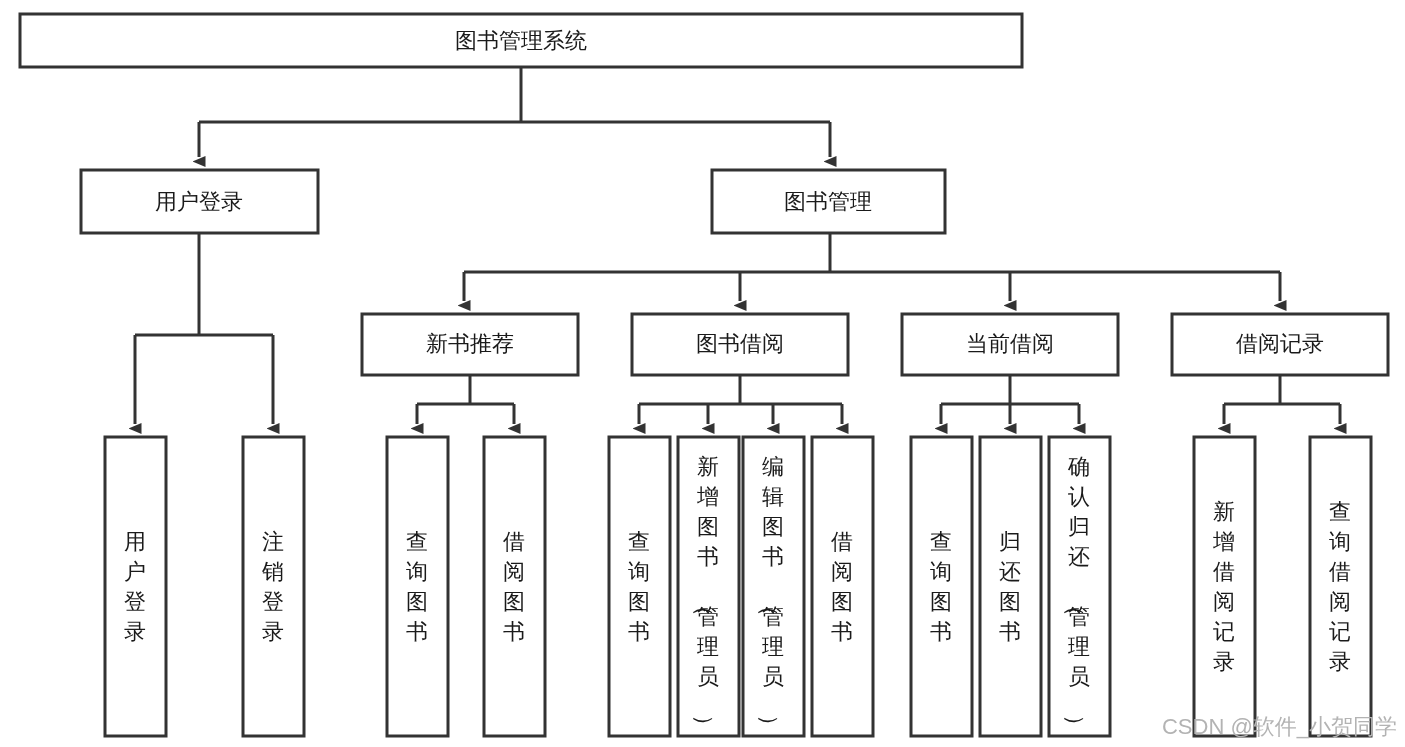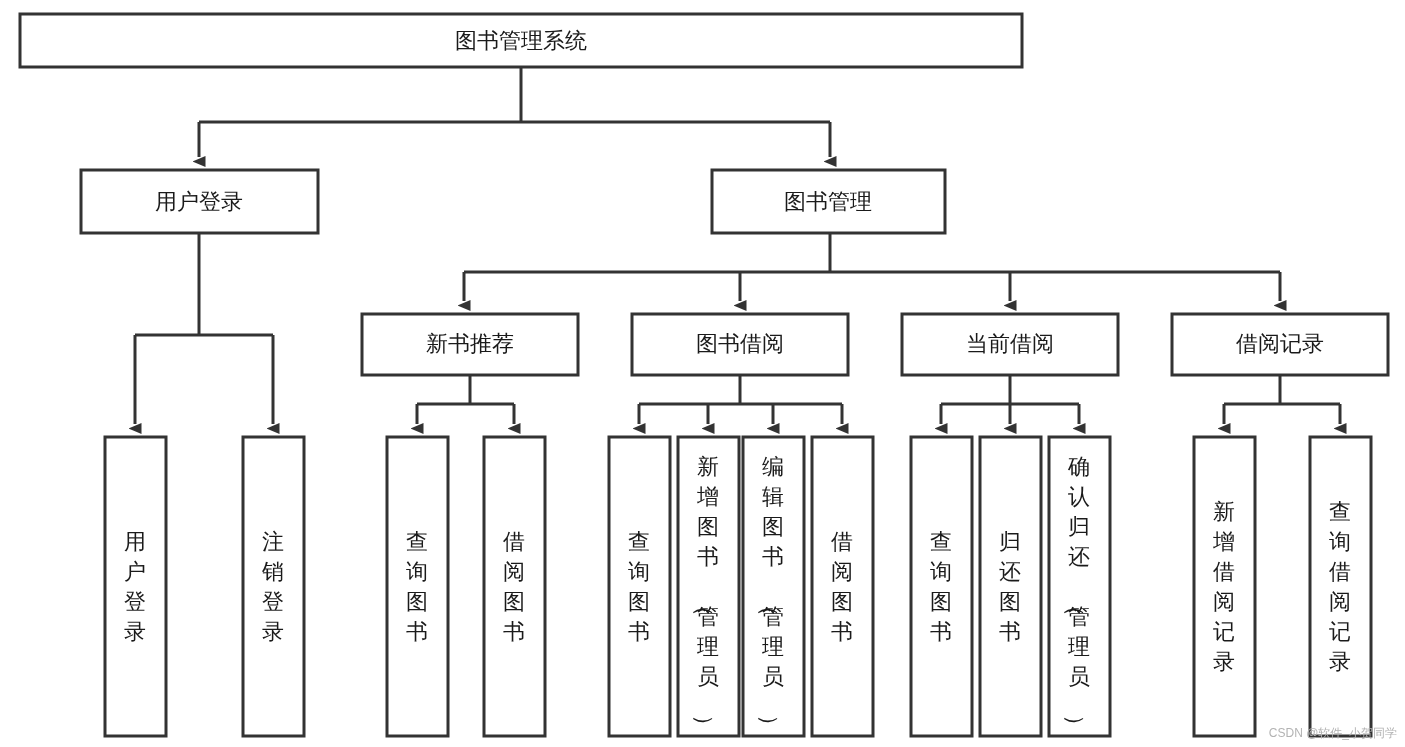--- a/index.html
+++ b/index.html
@@ -44,21 +44,21 @@
   }
   .arrow-head {
     fill: #333333;
     stroke: none;
   }
   .watermark {
     position: absolute;
     right: 8px;
     bottom: 5px;
     font-family: "Liberation Sans", "DejaVu Sans", sans-serif;
-    font-size: 12px;
+    font-size: 22px;
     color: #b3b3b3;
     white-space: nowrap;
     pointer-events: none;
   }
 </style>
 </head>
 <body>
 
 <svg id="diagram" viewBox="0 0 1405 747" xmlns="http://www.w3.org/2000/svg">
 

